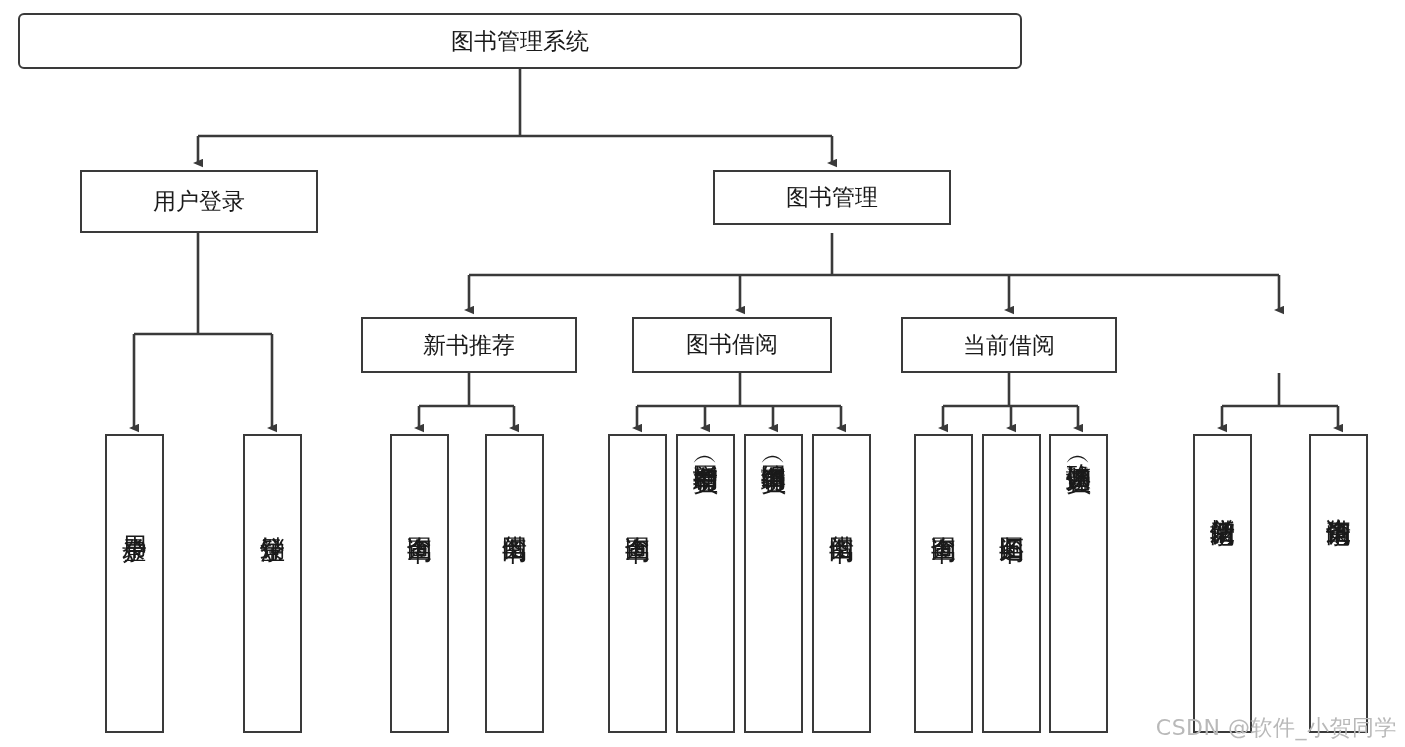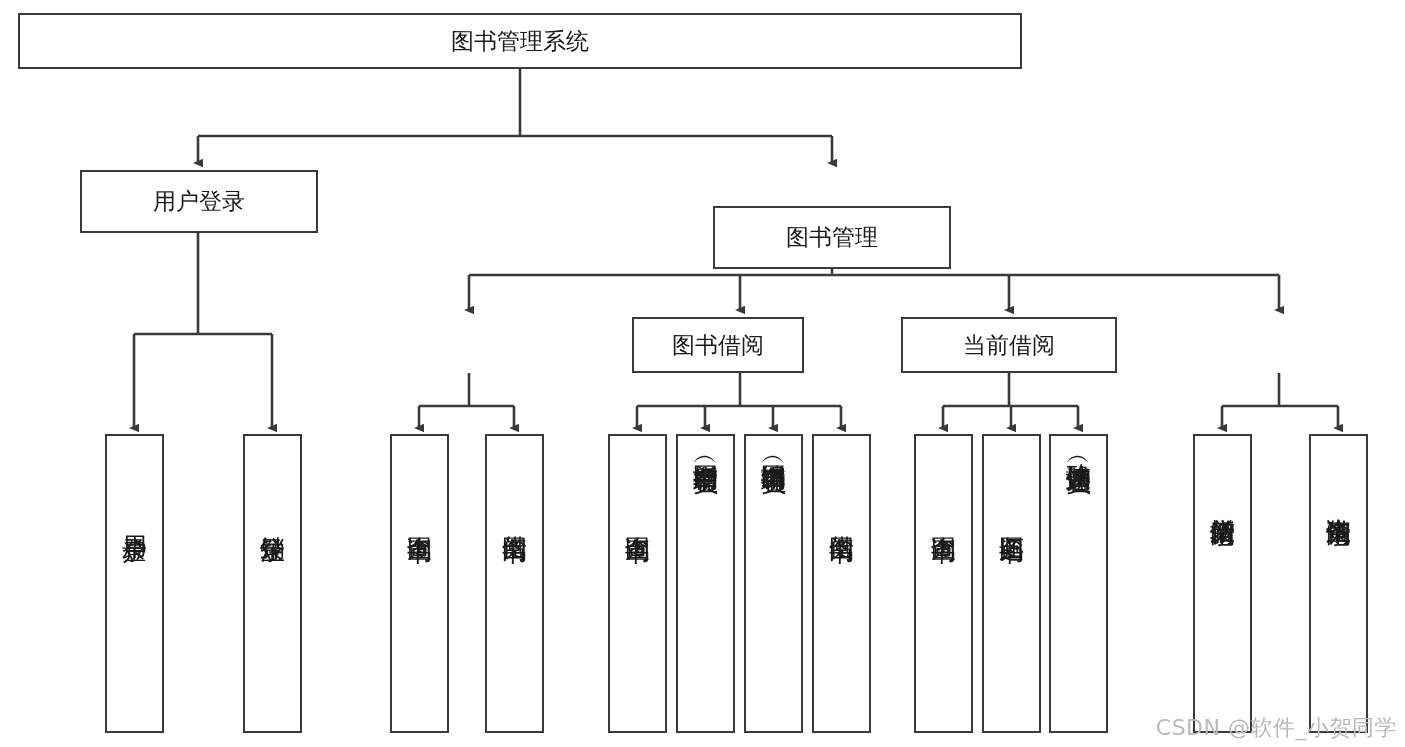--- a/index.html
+++ b/index.html
@@ -126,32 +126,35 @@
       <path d="M 1011 406 L 1011 428" marker-end="url(#arrow)"></path>
       <path d="M 1078 406 L 1078 428" marker-end="url(#arrow)"></path>
 
       <path d="M 1279 373 L 1279 406"></path>
       <path d="M 1222 406 L 1338 406"></path>
       <path d="M 1222 406 L 1222 428" marker-end="url(#arrow)"></path>
       <path d="M 1338 406 L 1338 428" marker-end="url(#arrow)"></path>
     </g>
   </svg>
 
-  <div class="node root horizontal" style="left:18px; top:13px; width:1004px; height:56px;">
+  <div class="node root horizontal" style="left:18px; top:13px; width:1004px; height:56px;border-radius:6px;">
     <span class="node-label">图书管理系统</span>
   </div>
 
   <div class="node horizontal" style="left:80px; top:170px; width:238px; height:63px;">
     <span class="node-label">用户登录</span>
   </div>
-  <div class="node horizontal" style="left:713px; top:170px; width:238px; height:63px;margin-top:36px;">
+  <div class="node horizontal" style="left:713px; top:170px; width:238px; height:55px;">
     <span class="node-label">图书管理</span>
   </div>
 
-  <div class="node horizontal" style="left:632px; top:317px; width:172px; height:56px;">
+  <div class="node horizontal" style="left:361px; top:317px; width:216px; height:56px;">
+    <span class="node-label">新书推荐</span>
+  </div>
+  <div class="node horizontal" style="left:632px; top:317px; width:200px; height:56px;font-family:Liberation Serif, serif;">
     <span class="node-label">图书借阅</span>
   </div>
   <div class="node horizontal" style="left:901px; top:317px; width:216px; height:56px;">
     <span class="node-label">当前借阅</span>
   </div>
 
   <div class="node vertical mid" style="left:105px; top:434px; width:59px; height:299px;">
     <span class="node-label">用户登录</span>
   </div>
   <div class="node vertical mid" style="left:243px; top:434px; width:59px; height:299px;">

